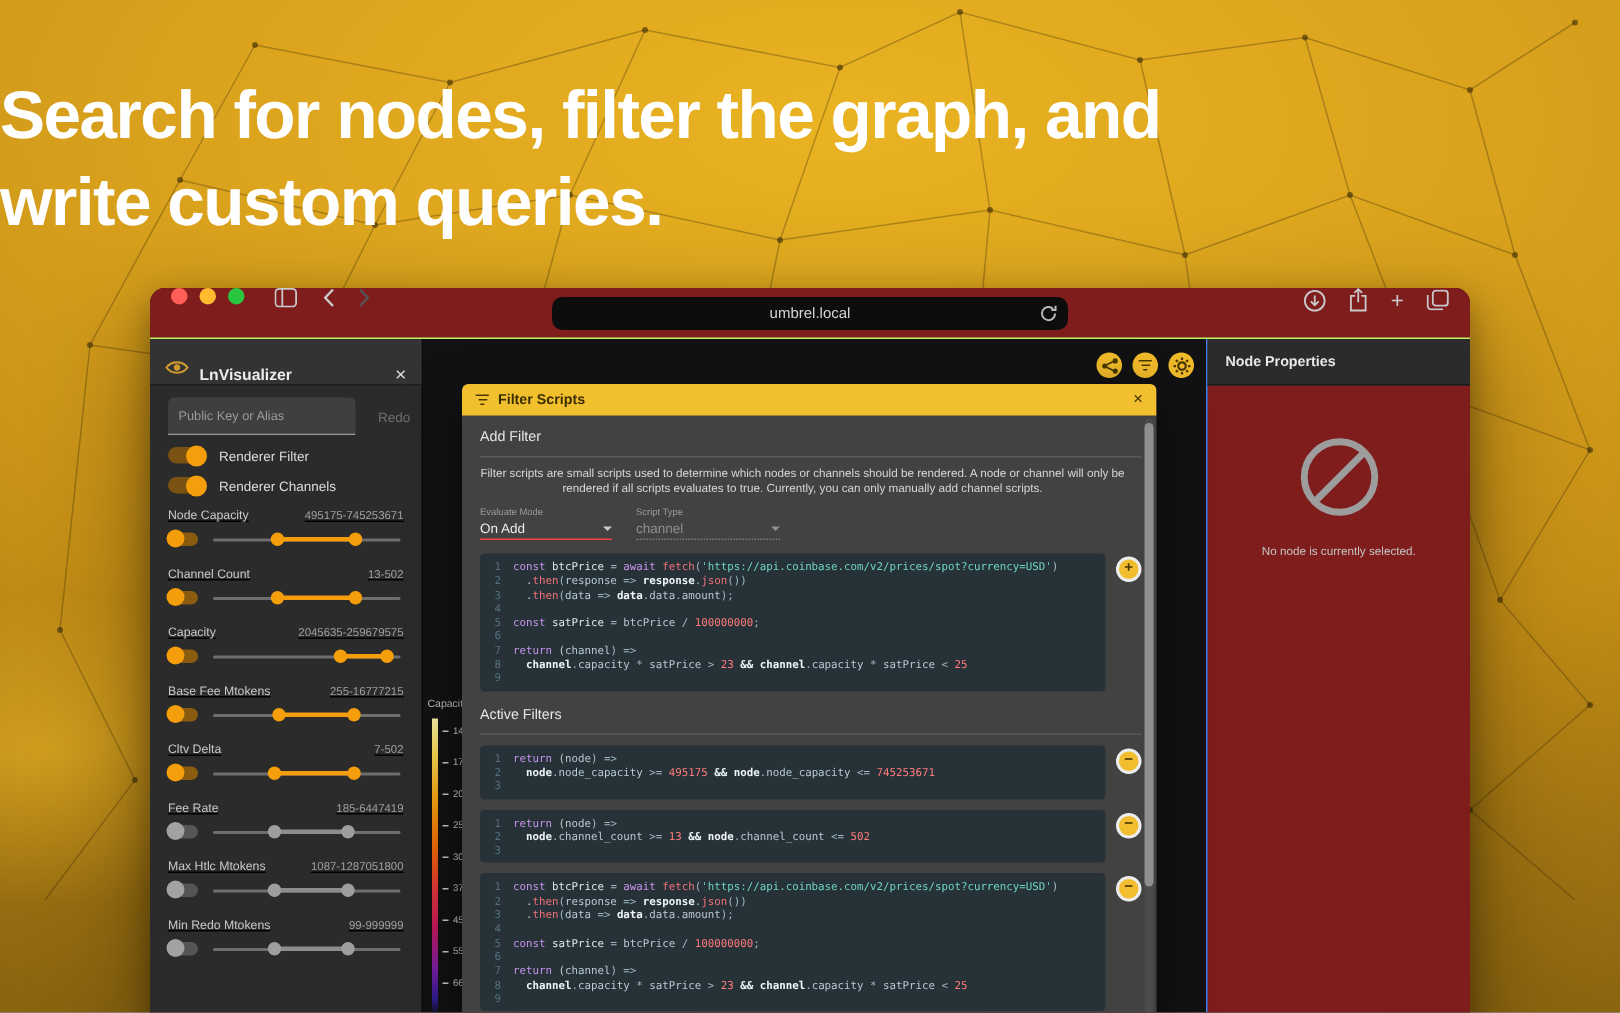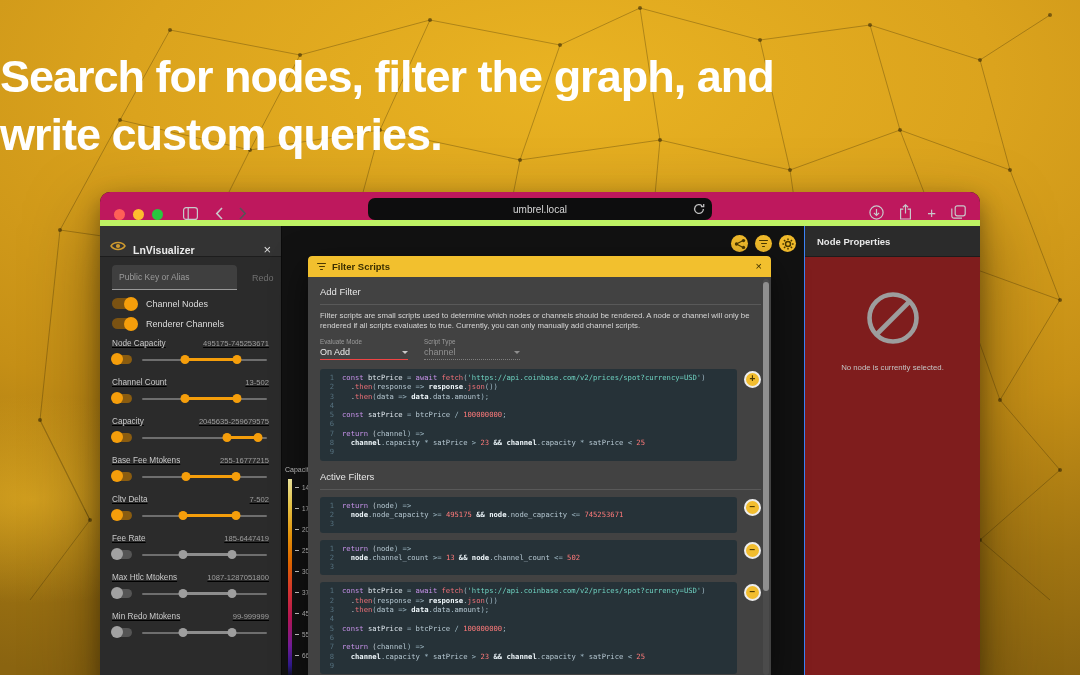--- a/index.html
+++ b/index.html
@@ -13,22 +13,22 @@
       radial-gradient(30% 22% at 3% 74%, rgba(240,186,40,.55), rgba(240,186,40,0) 70%),
       radial-gradient(125% 95% at 52% 12%, #e9b322 0%, #dba31d 32%, #c58f16 60%, #a17512 82%, #8a6410 100%);
   }
   .mesh{position:absolute;inset:0;}
   
   .hero{position:absolute;top:48px;left:0;width:1080px;text-align:left;color:#fff;
         font-weight:bold;font-size:45px;letter-spacing:-1px;line-height:58px;}
   
   .window{position:absolute;left:100px;top:192px;width:880px;height:500px;border-radius:10px 10px 0 0;
           overflow:hidden;box-shadow:0 30px 70px rgba(40,25,0,.5),0 8px 22px rgba(0,0,0,.35);background:#131313;}
-  .titlebar{position:relative;height:34px;background:#be185d;border-bottom:6px solid #bef264;
-            display:flex;align-items:flex-end;padding:0 14px;box-sizing:border-box;}
+  .titlebar{position:relative;height:34px;background:#7f1d1d;border-bottom:1px solid #bef264;
+            display:flex;align-items:flex-start;padding:0 14px;box-sizing:border-box;}
   .lights{display:flex;gap:8px;}
   .light{width:11px;height:11px;border-radius:50%;}
   .l-red{background:#ff5f57}.l-yellow{background:#febc2e}.l-green{background:#29c73f}
   .tb-ico{display:flex;align-items:center;justify-content:center;}
   .urlbar{position:absolute;left:50%;transform:translateX(-50%);top:6px;width:344px;height:22px;
           background:#0d0d0e;border-radius:7px;display:flex;align-items:center;justify-content:center;
           color:#d6d6d6;font-size:10px;}
   .reload{position:absolute;right:7px;top:5px;}
   .tb-right{margin-left:auto;display:flex;gap:15px;align-items:center;}
   .plus-glyph{color:#c9c9cb;font-size:15px;line-height:15px;}
@@ -80,21 +80,21 @@
   .modal{position:absolute;left:26px;top:30px;width:463px;height:calc(100% - 30px);background:#424242;
          border-radius:4px 4px 0 0;box-shadow:0 12px 34px rgba(0,0,0,.55);overflow:hidden;}
   .m-header{height:21px;background:#f2c02e;display:flex;align-items:center;padding:0 9px;border-radius:4px 4px 0 0;}
   .m-title{font-size:9.5px;font-weight:bold;color:#3b2f00;}
   .m-close{margin-left:auto;color:#3b2f00;font-size:11px;line-height:11px;}
   .f-ico{display:inline-flex;flex-direction:column;align-items:center;gap:1.5px;margin-right:6px;}
   .f-ico i{display:block;height:1.5px;background:#4a3800;border-radius:1px;}
   .f-ico .b1{width:9px}.f-ico .b2{width:6px}.f-ico .b3{width:3px}
   .m-body{padding:9px 10px 0 12px;position:relative;}
   .m-h2{font-size:9.5px;color:#e6e6e6;padding-bottom:7px;border-bottom:1px solid rgba(255,255,255,.12);}
-  .m-desc{margin-top:6px;font-size:7.8px;line-height:10px;color:#d6d6d6;width:430px;}
+  .m-desc{margin-top:6px;font-size:7.8px;line-height:10px;color:#d6d6d6;width:430px;text-align:center;}
   .sel-row{display:flex;gap:16px;margin-top:7px;}
   .sel-label{font-size:6.3px;color:#9b9b9b;margin-bottom:2px;}
   .sel-value{font-size:9px;color:#ececec;border-bottom:1px solid #ef4444;padding-bottom:2px;
              display:flex;align-items:center;justify-content:space-between;}
   .sel.disabled .sel-value{color:#8f8f8f;border-bottom:1px dotted #7f7f7f;}
   .caret{width:0;height:0;border-left:3px solid transparent;border-right:3px solid transparent;border-top:3.5px solid #c9c9c9;}
   .sel.disabled .caret{border-top-color:#8f8f8f;}
   .w90{width:88px}.w95{width:96px}
   .editor-row{display:flex;align-items:flex-start;margin-top:9px;}
   .code-block{flex:1;background:#263238;border-radius:3px;padding:4px 5px 4px 3px;overflow:hidden;
@@ -236,21 +236,21 @@
         </div>
         <div class="sb-search">
           <input class="sb-input" type="text" placeholder="Public Key or Alias" style="">
           <button class="sb-btn">Redo</button>
         </div>
         <div id="toggle-rows">
             <div class="toggle-row">
               <span class="r-toggle">
                 <span class="knob"></span>
               </span>
-              <span class="lbl">Channel Nodes</span>
+              <span class="lbl">Renderer Filter</span>
             </div>
             <div class="toggle-row">
               <span class="r-toggle">
                 <span class="knob"></span>
               </span>
               <span class="lbl">Renderer Channels</span>
             </div>
           </div>
         <div id="slider-rows" class="slider-rows">
             <div class="slider-group">

